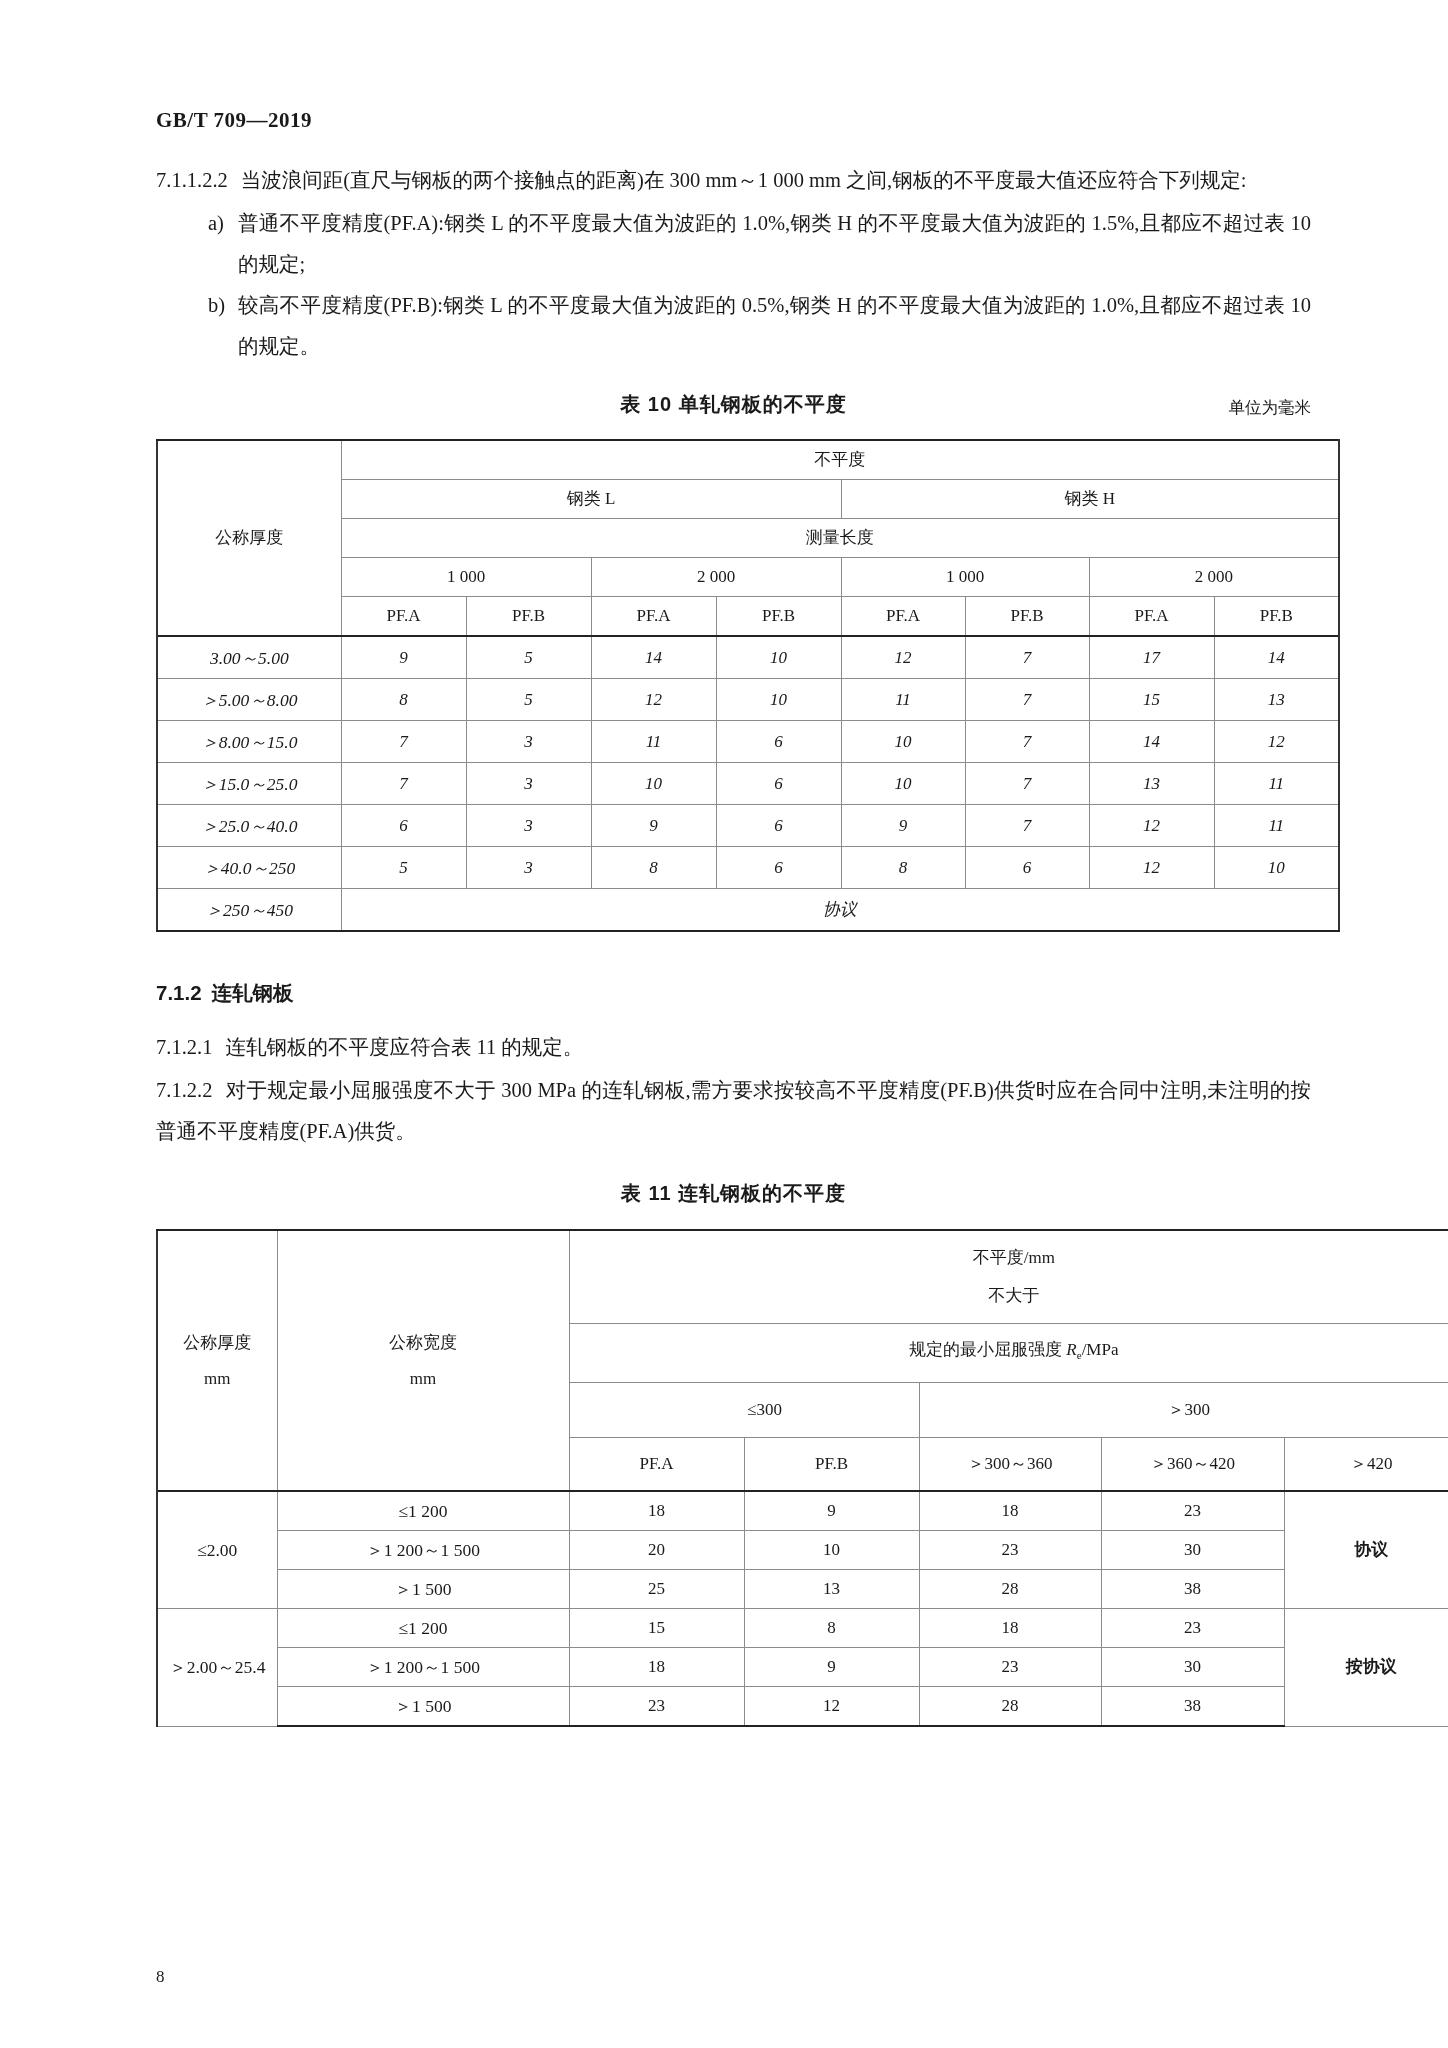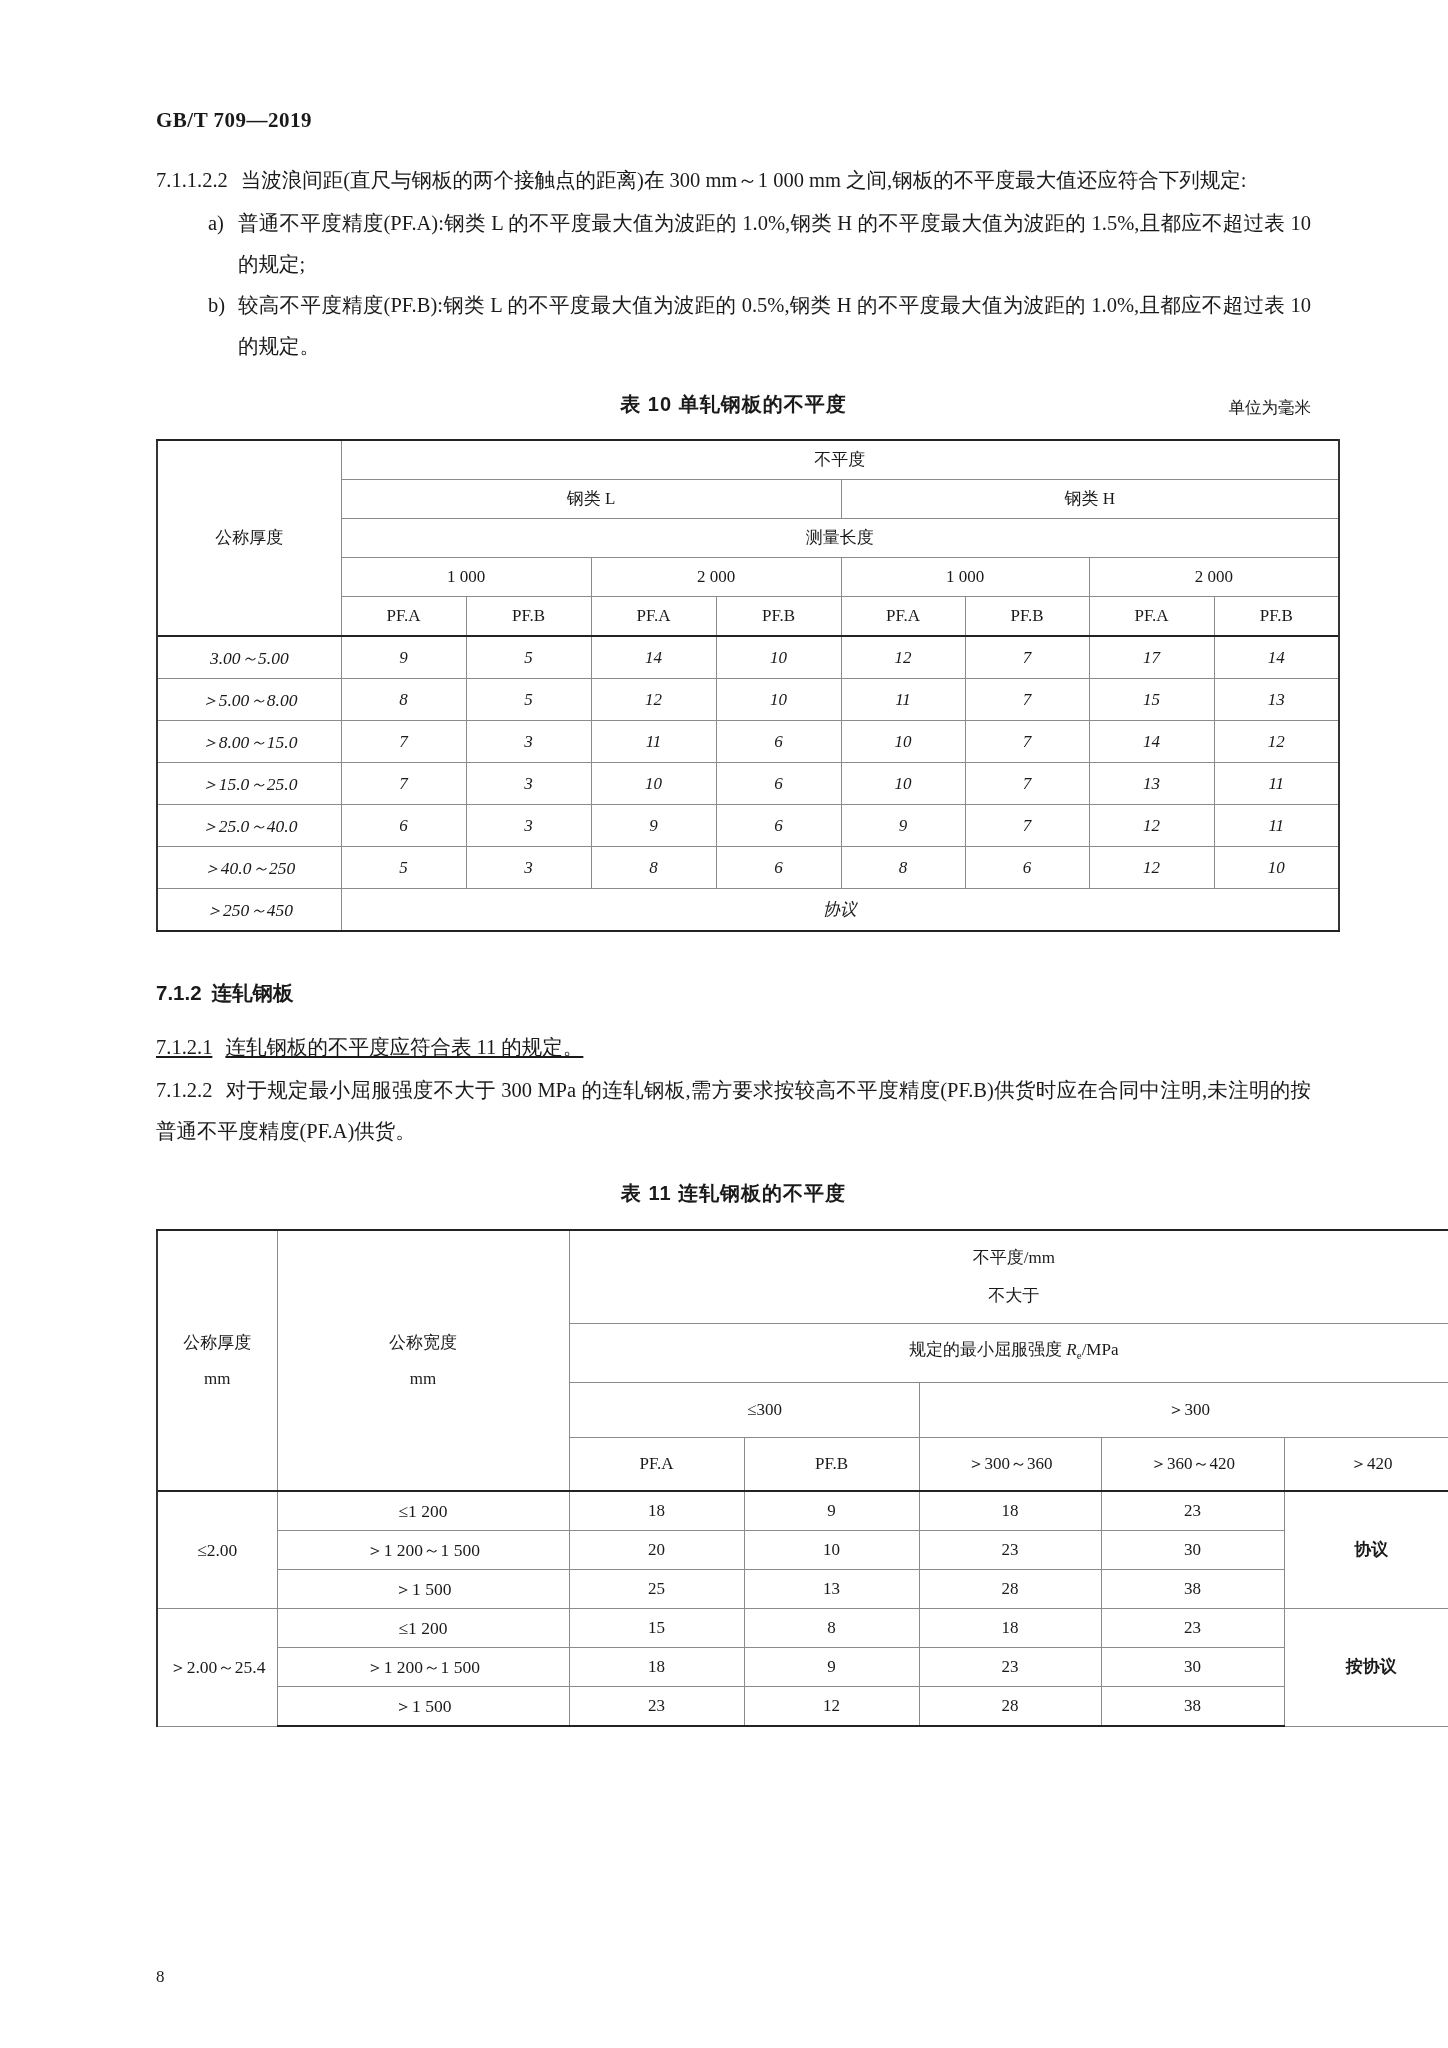--- a/index.html
+++ b/index.html
@@ -224,21 +224,21 @@
       </tr>
       <tr class="datarow">
         <td class="left-thick thick-bottom rowh nowrap">＞250～450</td>
         <td class="thick-bottom right-thick" colspan="8">协议</td>
       </tr>
     </tbody>
       </table>
 
     <p class="para heading" style="margin-top:40px;"><span class="hn">7.1.2</span><span>连轧钢板</span></p>
 
-    <p class="para" style="margin-top:14px;text-decoration:underline;"><span class="num">7.1.2.1</span><span>连轧钢板的不平度应符合表 11 的规定。</span></p>
+    <p class="para" style="margin-top:14px;"><span class="num">7.1.2.1</span><span>连轧钢板的不平度应符合表 11 的规定。</span></p>
 
     <p class="para"><span class="num">7.1.2.2</span><span>对于规定最小屈服强度不大于 300 MPa 的连轧钢板,需方要求按较高不平度精度(PF.B)供货时应在合同中注明,未注明的按普通不平度精度(PF.A)供货。</span></p>
 
     <div style="margin-top:28px;">
       <div class="caption">表 11   连轧钢板的不平度</div>
     </div>
 
     <table class="gb t11" style="margin-top:22px;">
       <colgroup>
         <col style="width:120px">

